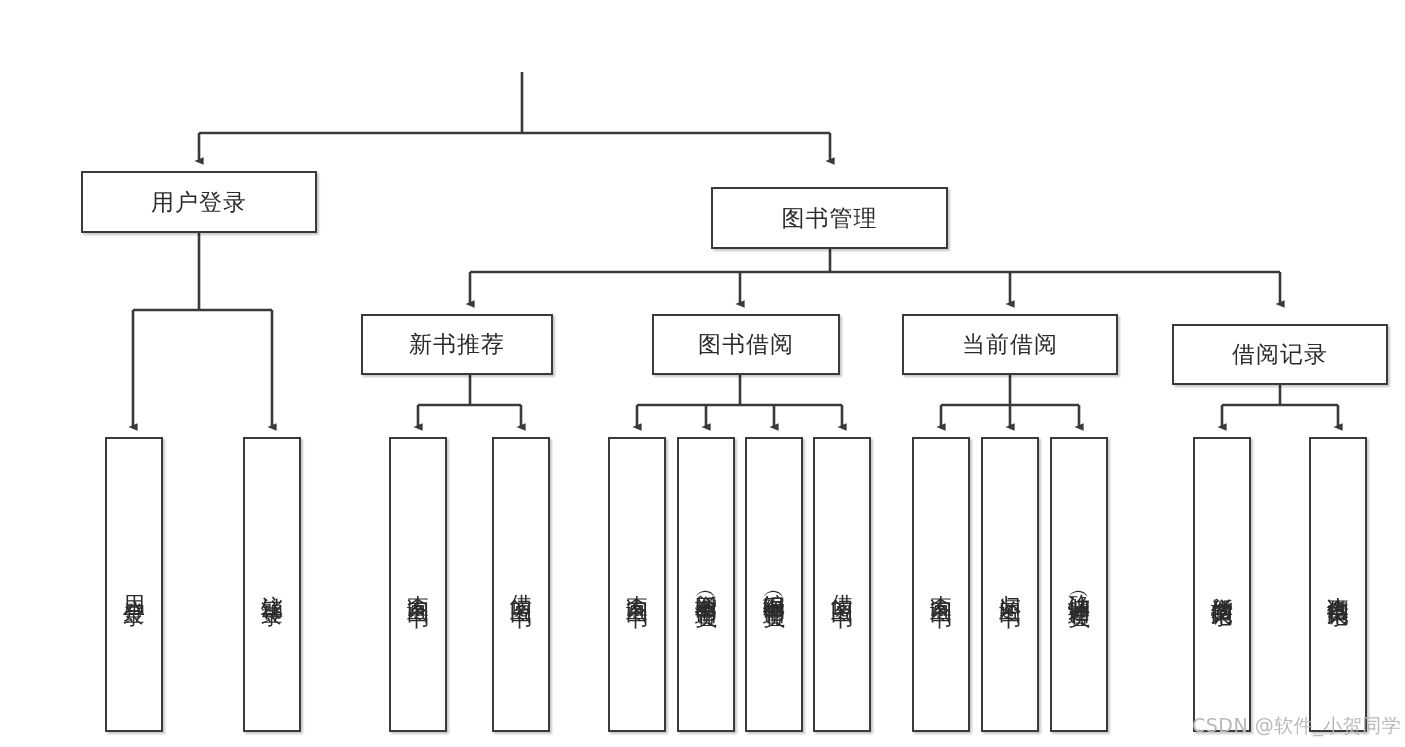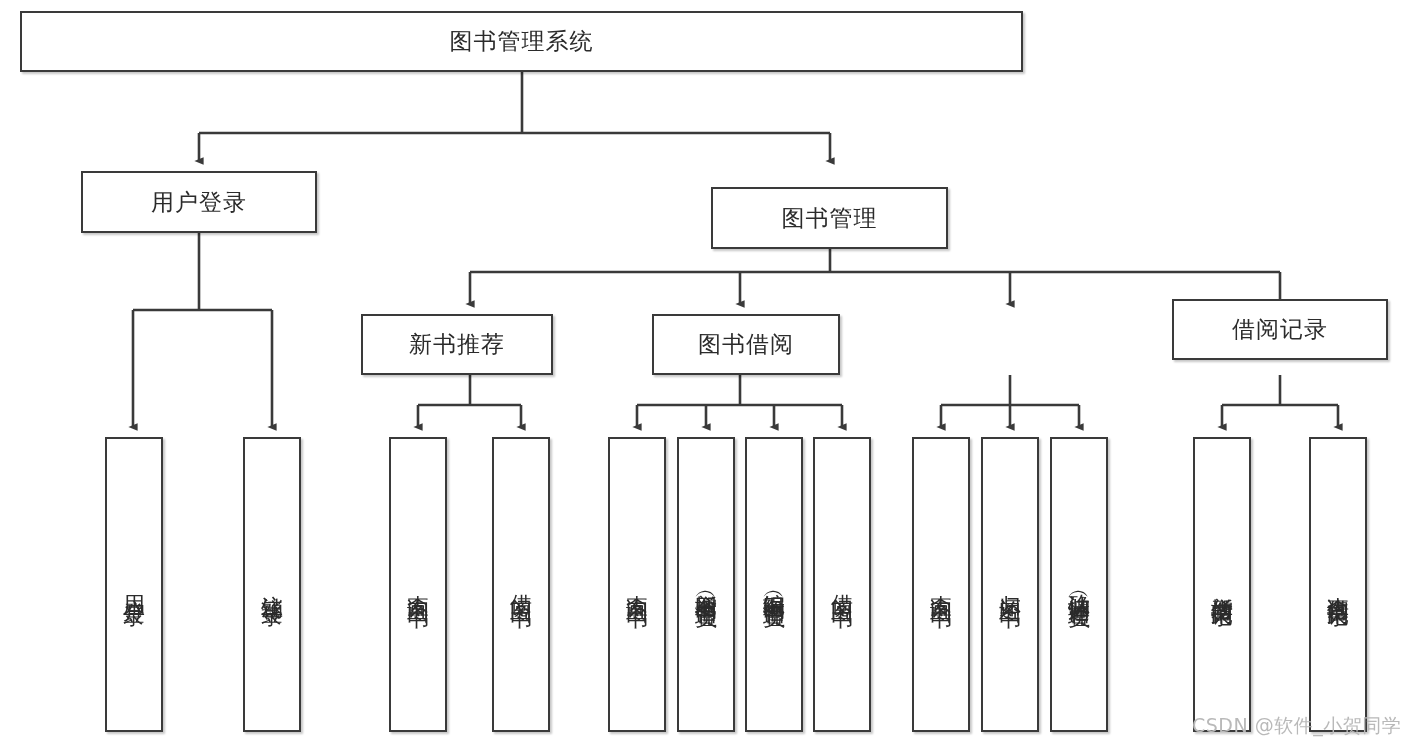--- a/index.html
+++ b/index.html
@@ -117,38 +117,38 @@
       <path d="M1010,405 L1010,427" marker-end="url(#arrow)"></path>
       <path d="M1079,405 L1079,427" marker-end="url(#arrow)"></path>
 
       <path d="M1280,375 L1280,405"></path>
       <path d="M1222,405 L1338,405"></path>
       <path d="M1222,405 L1222,427" marker-end="url(#arrow)"></path>
       <path d="M1338,405 L1338,427" marker-end="url(#arrow)"></path>
     </g>
   </svg>
 
-  <div class="node" style="left:20px; top:11px; width:1003px; height:61px;">
-    <span class="node-label">图书管理系统</span>
-  </div>
 
   <div class="node" style="left:81px; top:171px; width:236px; height:62px;">
     <span class="node-label">用户登录</span>
   </div>
   <div class="node" style="left:711px; top:187px; width:237px; height:62px;">
     <span class="node-label">图书管理</span>
   </div>
 
   <div class="node" style="left:361px; top:314px; width:192px; height:61px;">
     <span class="node-label">新书推荐</span>
   </div>
   <div class="node" style="left:652px; top:314px; width:188px; height:61px;">
     <span class="node-label">图书借阅</span>
   </div>
-  <div class="node" style="left:1172px; top:299px; width:216px; height:61px;">
+  <div class="node" style="left:902px; top:314px; width:216px; height:61px;">
+    <span class="node-label">当前借阅</span>
+  </div>
+  <div class="node" style="left:1172px; top:324px; width:216px; height:61px;">
     <span class="node-label">借阅记录</span>
   </div>
 
   <div class="node leaf" style="left:105px; top:437px; width:58px; height:295px;">
     <span class="node-label">用户登录</span>
   </div>
   <div class="node leaf" style="left:243px; top:437px; width:58px; height:295px;">
     <span class="node-label">注销登录</span>
   </div>
 

